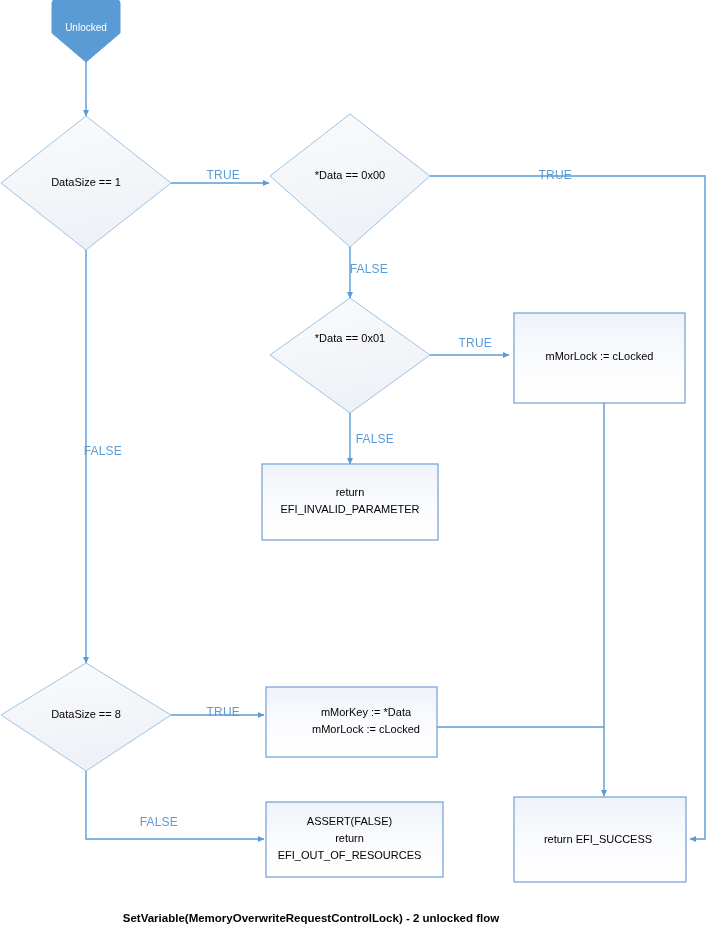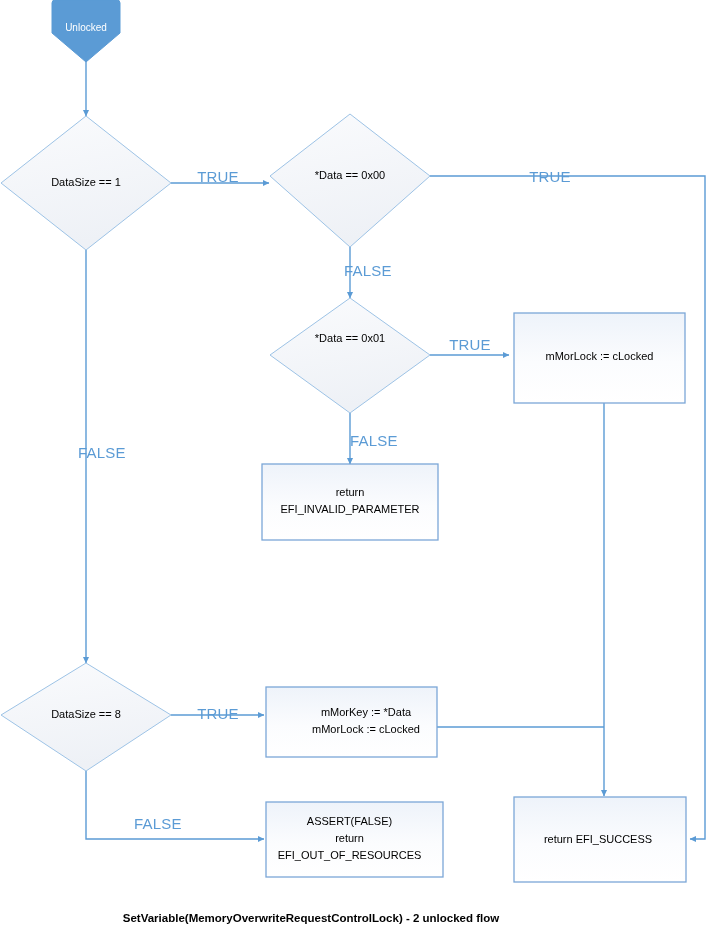--- a/index.html
+++ b/index.html
@@ -29,23 +29,23 @@
     white-space: pre-line;
     pointer-events: none;
   }
   .start-label {
     color: #ffffff;
     font-size: 10px;
   }
   .edge-label {
     position: absolute;
     color: #5b9bd5;
-    font-size: 15px;
+    font-size: 12px;
     letter-spacing: 0.2px;
-    text-align: center;
+    text-align: right;
     white-space: nowrap;
   }
   .caption {
     position: absolute;
     width: 622px;
     text-align: center;
     font-size: 11.5px;
     font-weight: bold;
     color: #000000;
   }

